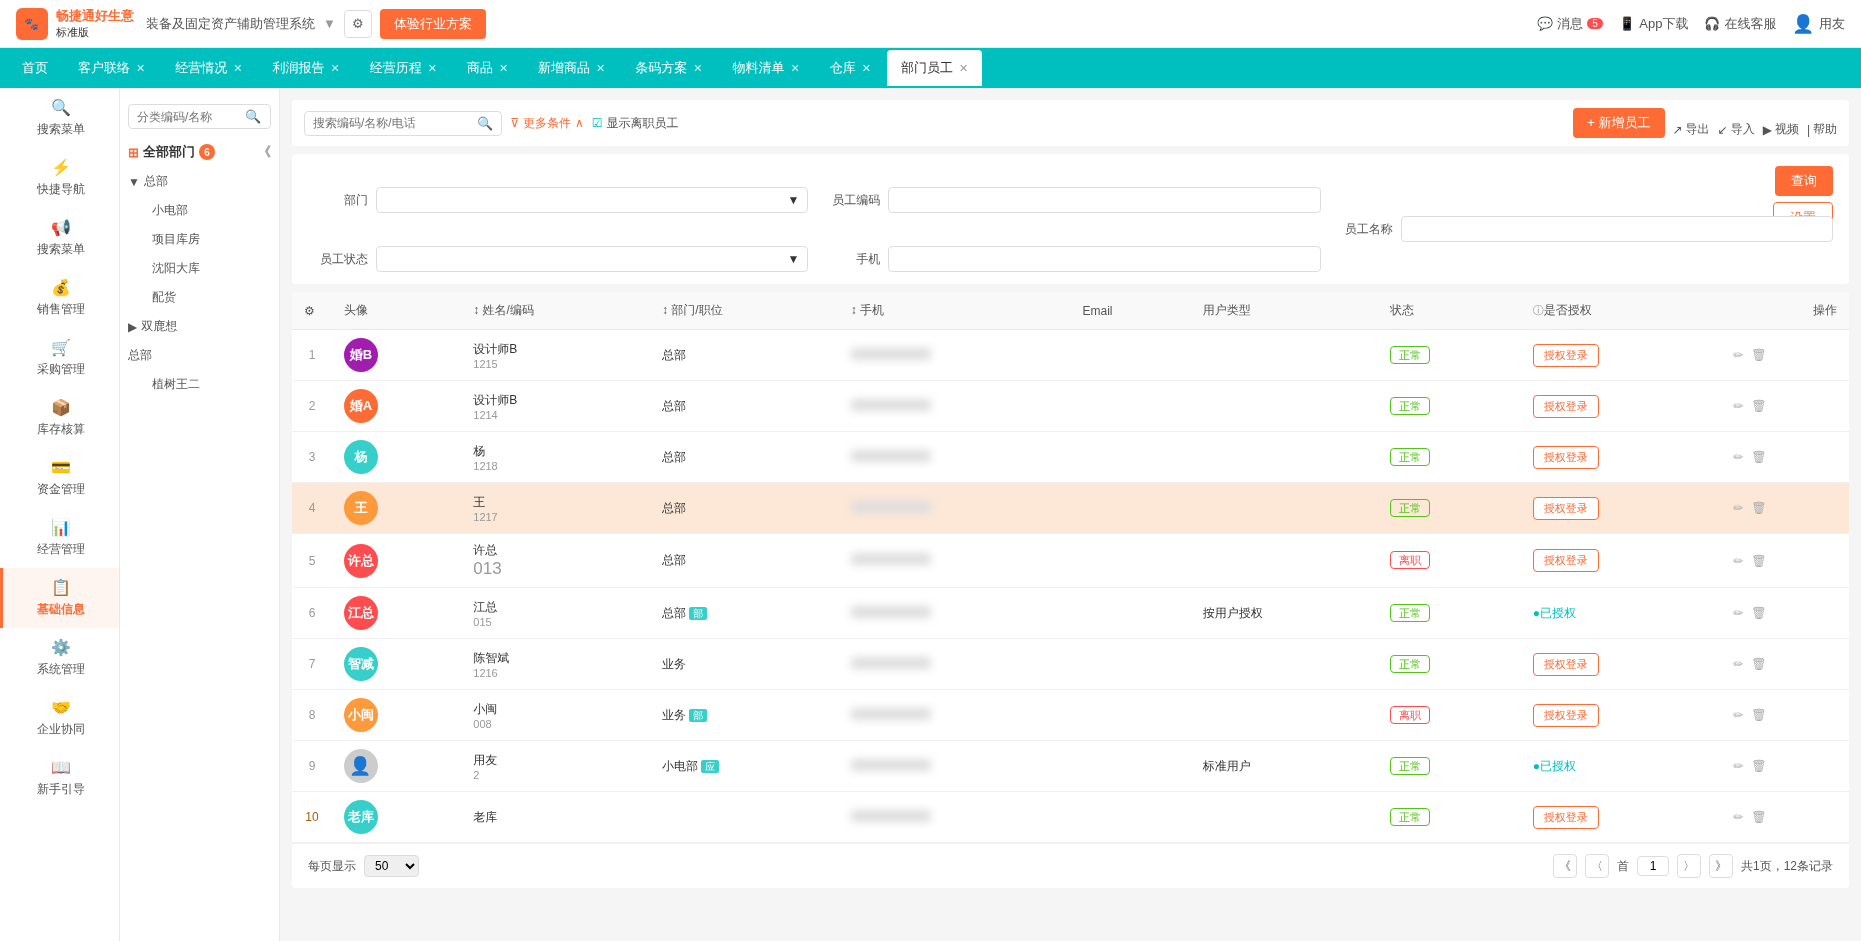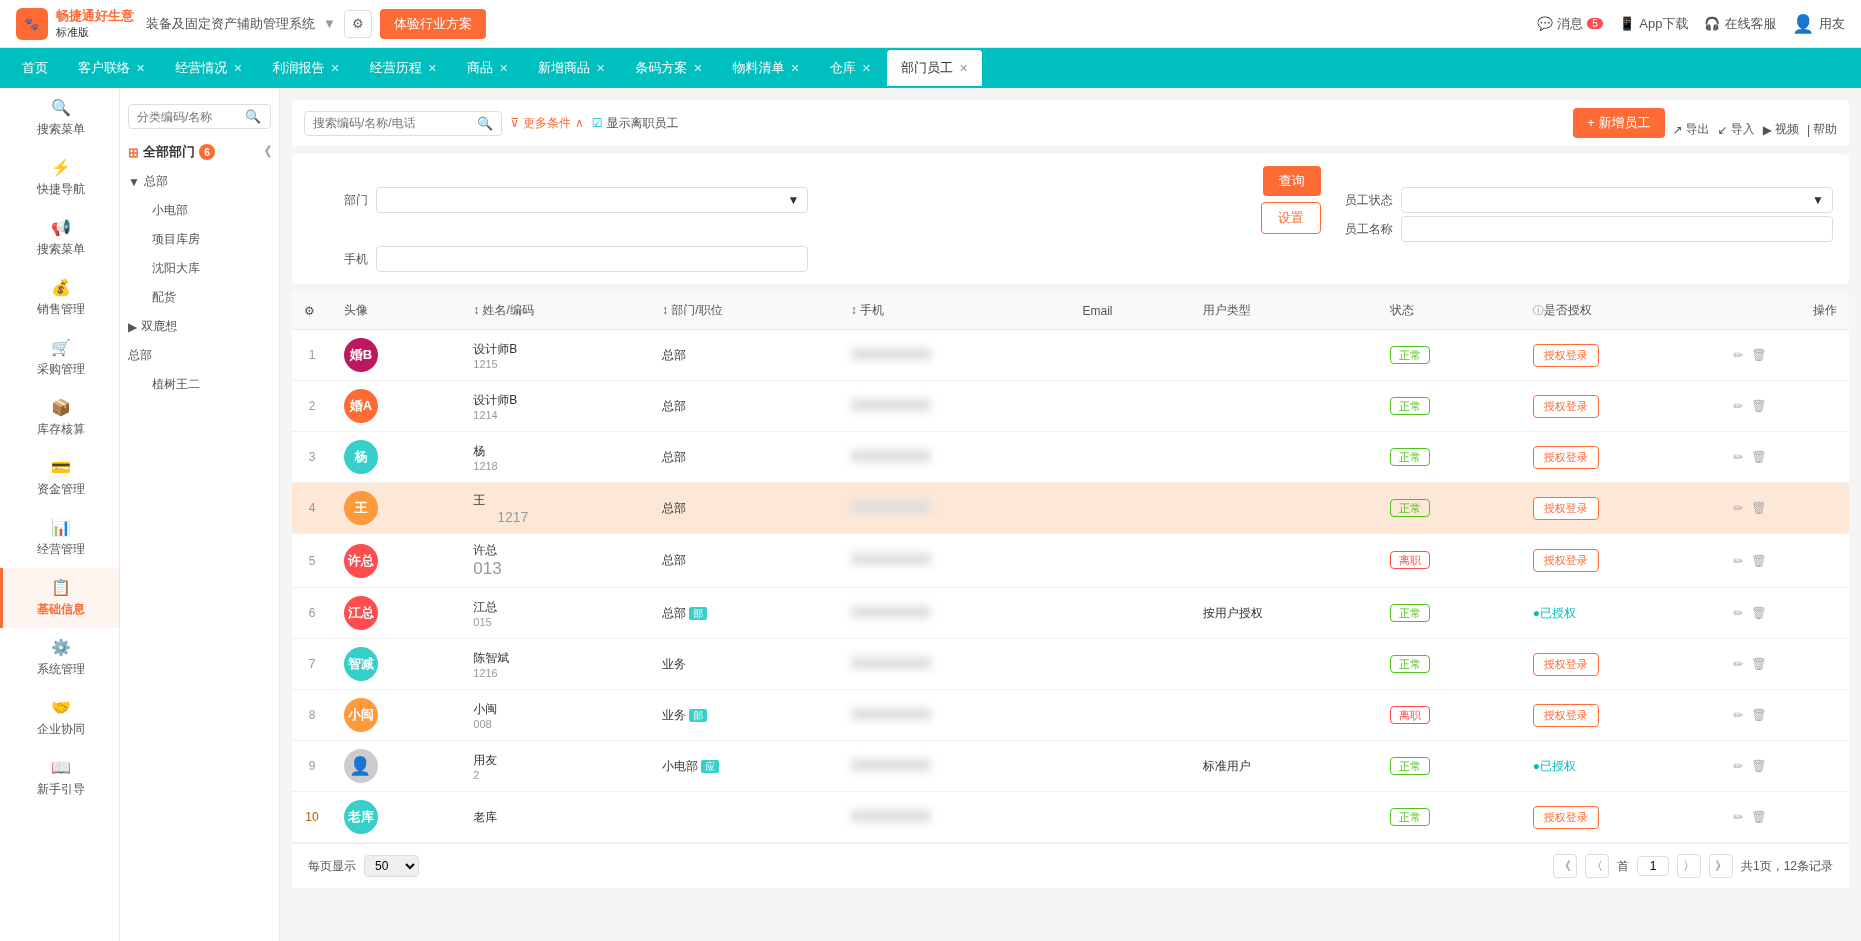--- a/index.html
+++ b/index.html
@@ -343,20 +343,24 @@
       </div>
 
       <div class="filter-panel">
         <div class="filter-row">
           <span class="filter-label">部门</span>
           <div class="filter-select" style="flex:1; border:1px solid #ddd; border-radius:4px; padding:5px 8px; font-size:12px; display:flex; justify-content:space-between;">
             <span></span>
             <span>▼</span>
           </div>
         </div>
+        <div class="filter-row">
+          <span class="filter-label">员工编码</span>
+          <input class="filter-input" type="text" style="">
+        </div>
         <div style="display:flex; flex-direction:column; gap:6px; align-items:flex-end;">
           <button class="query-btn">查询</button>
           <button class="reset-btn">设置</button>
         </div>
         <div class="filter-row">
           <span class="filter-label">员工状态</span>
           <div class="filter-select" style="flex:1; border:1px solid #ddd; border-radius:4px; padding:5px 8px; font-size:12px; display:flex; justify-content:space-between;">
             <span></span>
             <span>▼</span>
           </div>
@@ -384,21 +388,21 @@
               <th>用户类型</th>
               <th>状态</th>
               <th><span class="info-icon">ⓘ</span>是否授权</th>
               <th style="text-align:right;">操作</th>
             </tr>
           </thead>
           <tbody id="table-body">
           <tr>
                 <td style="color: rgb(153, 153, 153); text-align: center;">1</td>
                 <td>
-                  <div class="avatar" style="background: #be185d;">婚B</div>
+                  <div class="avatar" style="background: #a21caf;">婚B</div>
                 </td>
                 <td>
                   <div style="font-weight:500;">设计师B</div>
                   <div style="color:#999;font-size:11px;">1215</div>
                 </td>
                 <td><span>总部</span></td>
                 <td><span class="blurred"></span></td>
                 <td></td>
                 <td></td>
                 <td><span class="status-badge status-normal">正常</span></td>
@@ -454,21 +458,21 @@
   </div>
                 </td>
               </tr>
               <tr class="highlighted">
                 <td style="color: rgb(153, 153, 153); text-align: center;">4</td>
                 <td>
                   <div class="avatar" style="background: rgb(255, 154, 60);">王</div>
                 </td>
                 <td>
                   <div style="font-weight:500;">王</div>
-                  <div style="color:#999;font-size:14px;margin-left:24px;">1217</div>
+                  <div style="color:#999;font-size:11px;">1217</div>
                 </td>
                 <td><span>总部</span></td>
                 <td><span class="blurred"></span></td>
                 <td></td>
                 <td></td>
                 <td><span class="status-badge status-normal">正常</span></td>
                 <td><button class="auth-btn">授权登录</button></td>
                 <td style="text-align: right;">
                   <div class="action-icons">
     <span title="编辑">✏</span>

